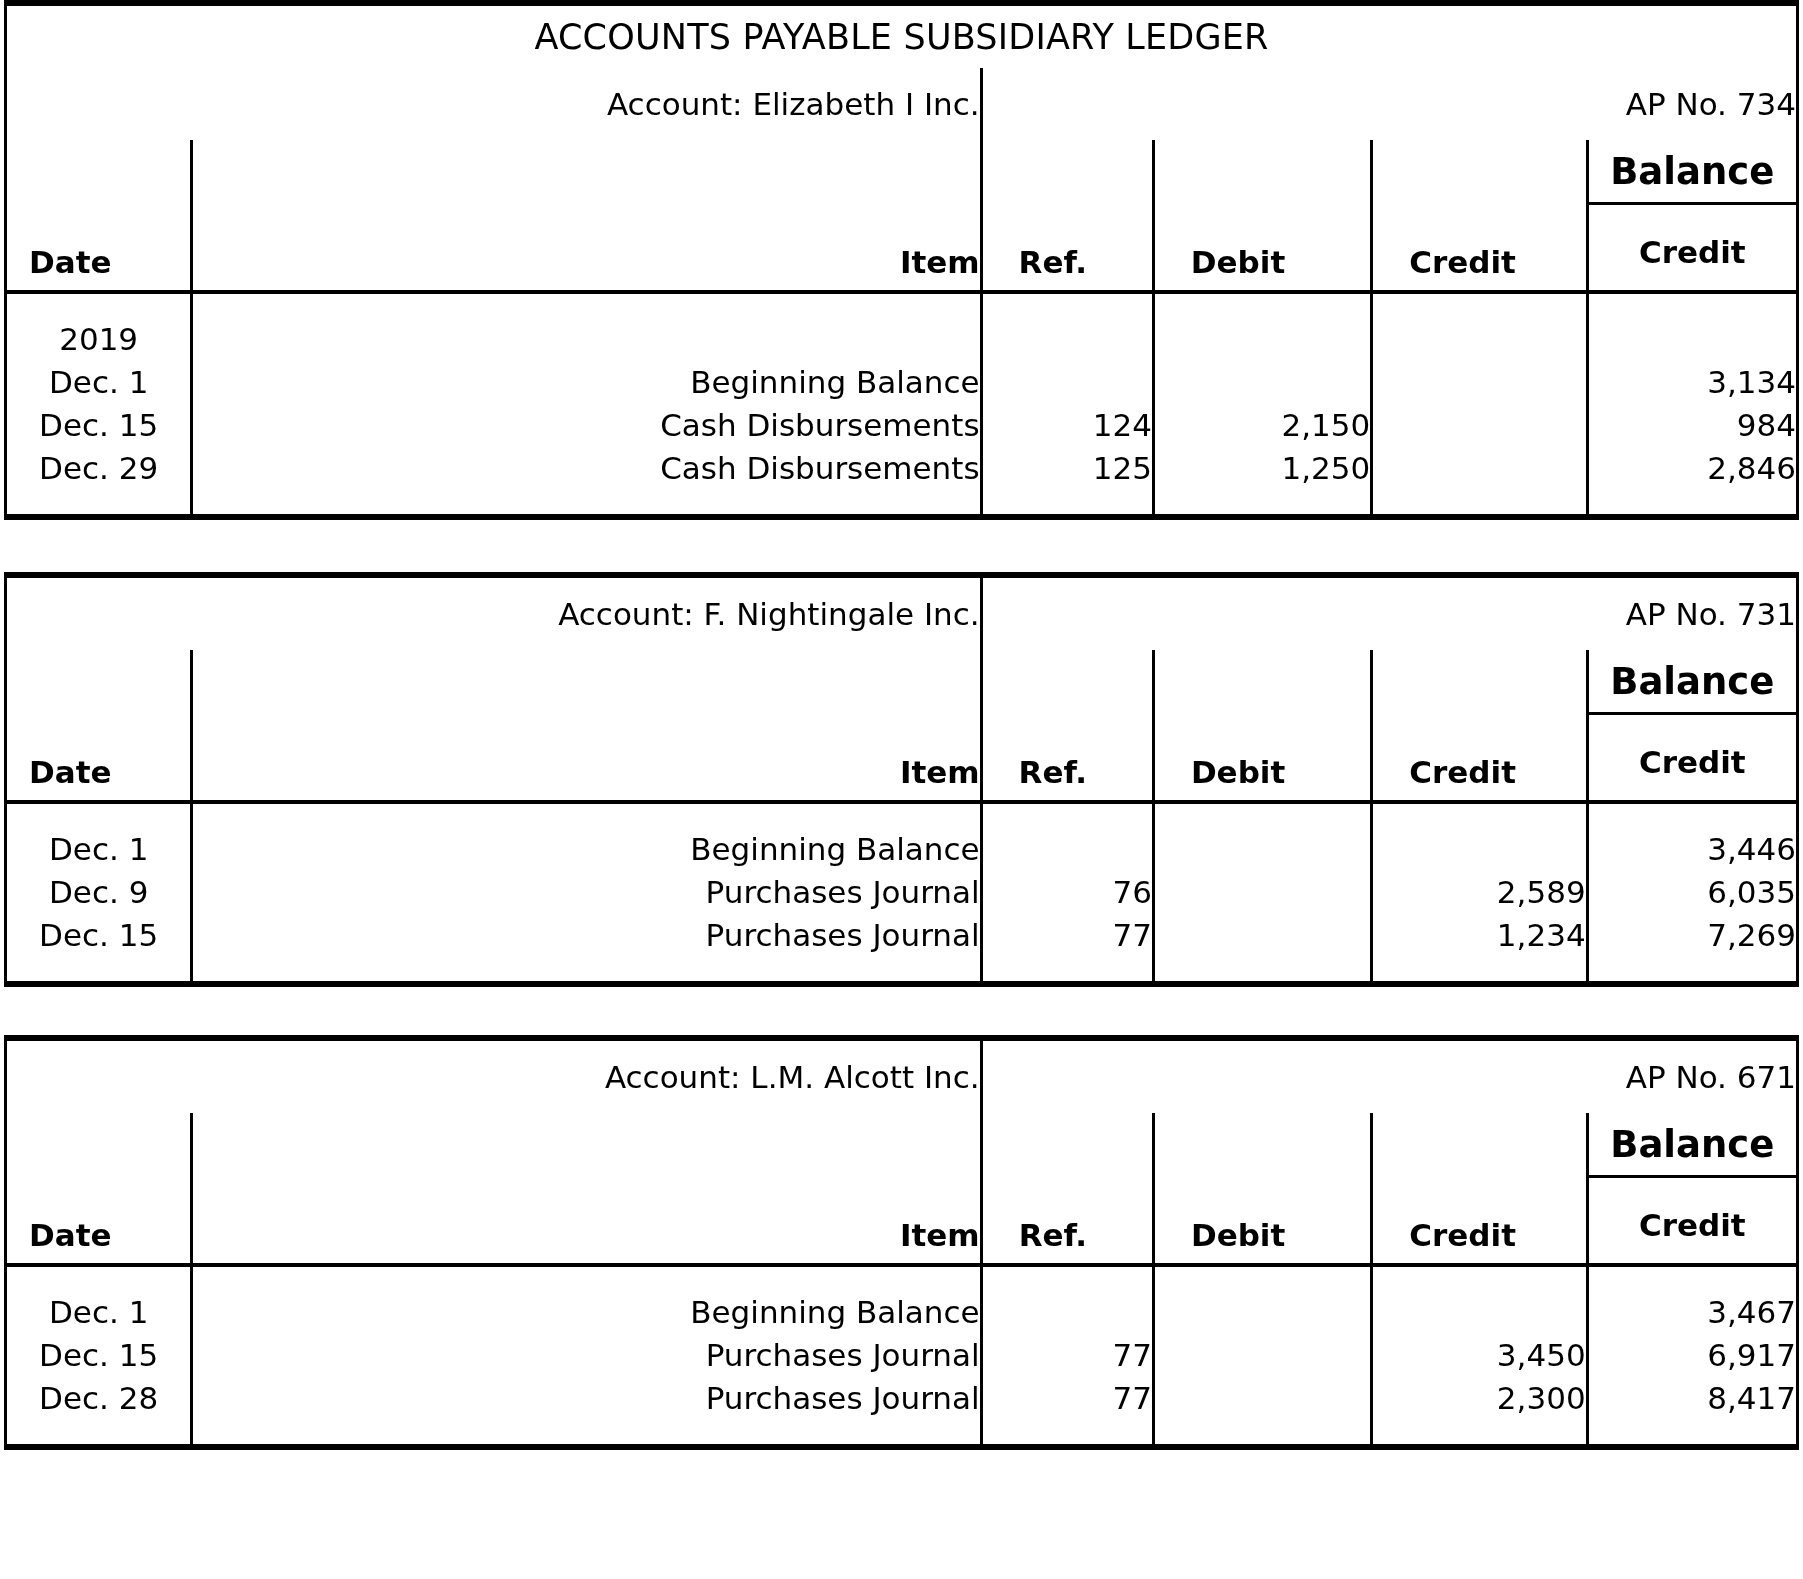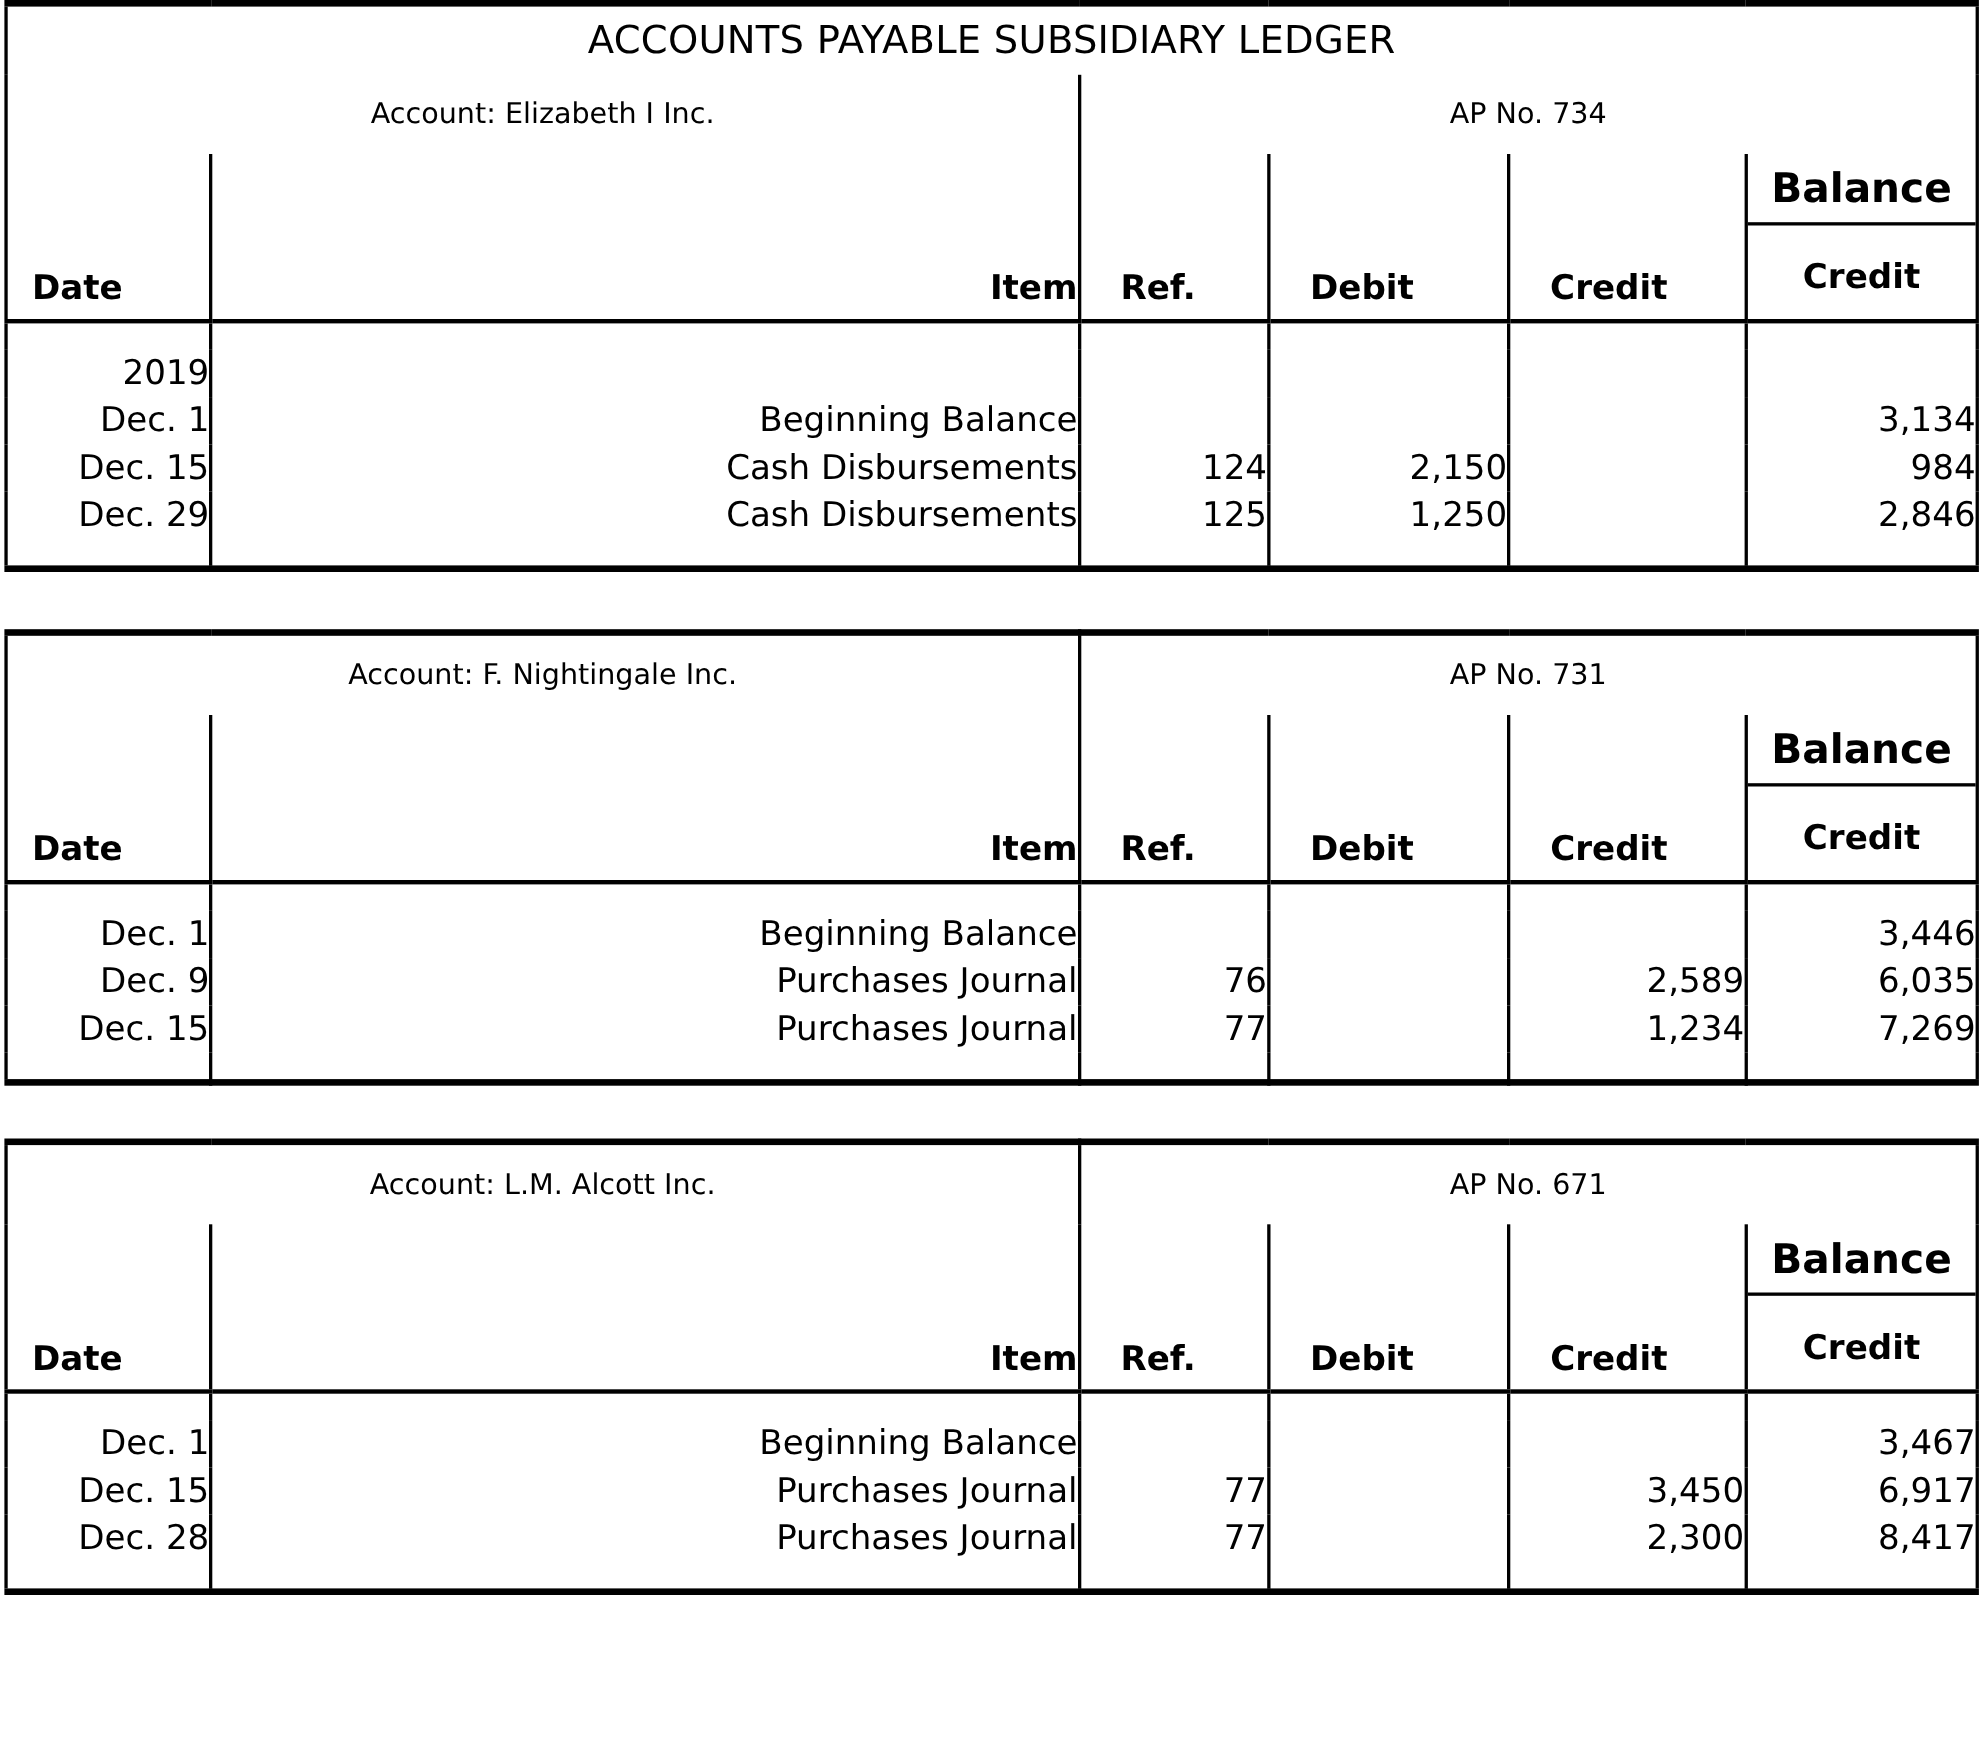--- a/index.html
+++ b/index.html
@@ -54,22 +54,22 @@
     font-size: 35px;
     font-weight: bold;
     height: 62px;
     line-height: 62px;
     border-bottom: 4px solid #000;
     letter-spacing: 0.2px;
   }
 
   
   .acct-cell {
-    text-align: center;
-    font-size: 26px;
+    text-align: right;
+    font-size: 31px;
     font-weight: bold;
     height: 72px;
     line-height: 72px;
     border-bottom: 4px solid #000;
   }
   .acct-cell.left-div {
     border-left: 3px solid #000;
   }
 
   
@@ -116,21 +116,21 @@
   }
 
   
   .data-row td {
     border-left: 3px solid #000;
     font-size: 31px;
     height: 43px;
     line-height: 43px;
   }
   .data-row td.first { border-left: 0; }
-  .d-date { text-align: right;  padding-left: 22px; }
+  .d-date { text-align: center;  padding-left: 22px; }
   .d-item { text-align: right;  padding-left: 22px; }
   .d-num  { text-align: right; padding-right: 26px; }
 
   .pad-row td {
     border-left: 3px solid #000;
     height: 24px;
   }
   .pad-row td.first { border-left: 0; }
 
   .gap { height: 52px; }

